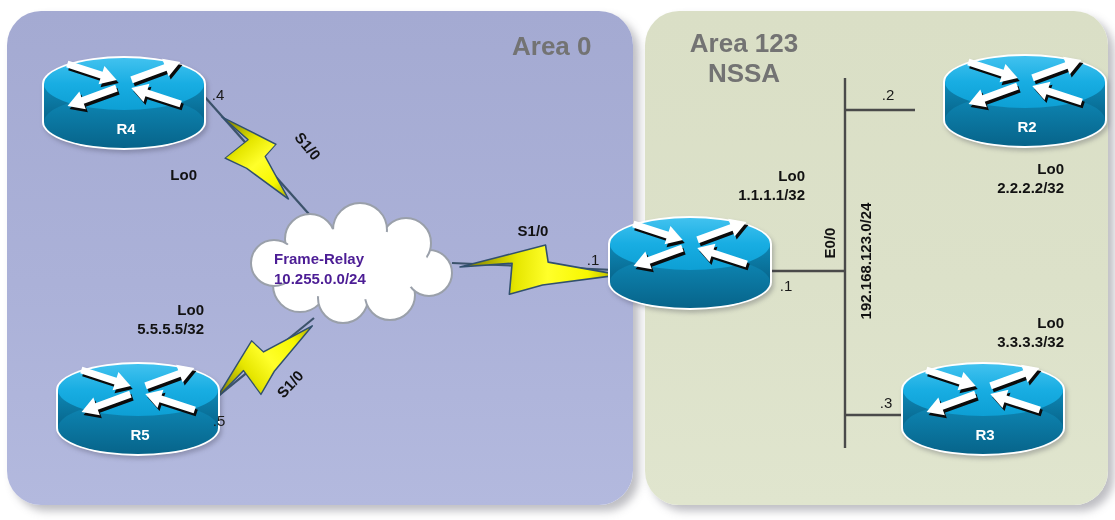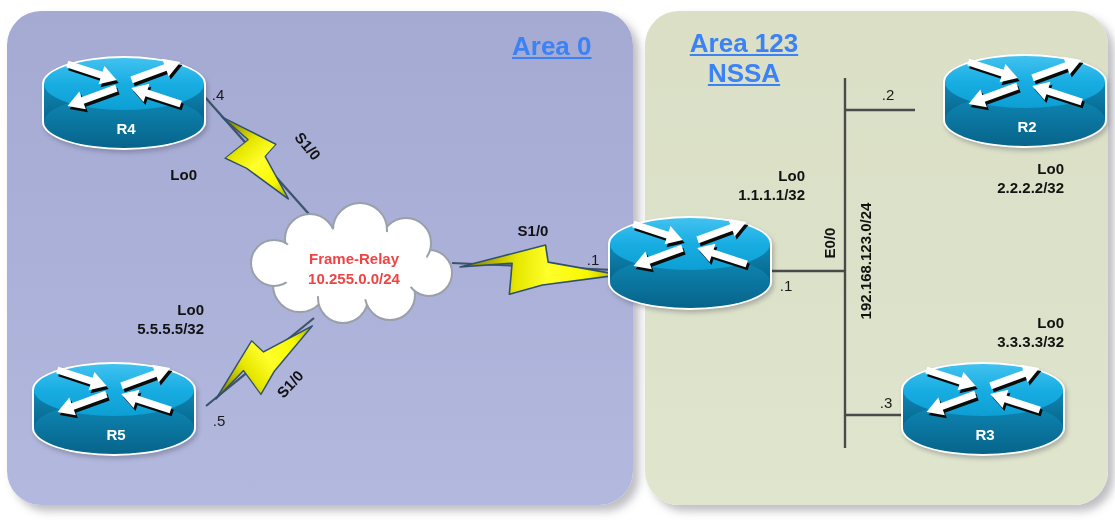--- a/index.html
+++ b/index.html
@@ -3,37 +3,37 @@
 <meta charset="utf-8">
 <style>
   html,body{margin:0;padding:0;background:#fff;}
   .canvas{position:relative;width:1115px;height:520px;background:#ffffff;overflow:hidden;
           font-family:"Liberation Sans",sans-serif;}
   .panel{position:absolute;border-radius:34px;box-shadow:6px 6px 9px rgba(110,110,122,.45);}
   .panel-area0{left:7px;top:11px;width:626px;height:494px;
           background:linear-gradient(180deg,#a4aad2 0%,#abb1d8 55%,#b3b9de 100%);}
   .panel-area123{left:645px;top:11px;width:463px;height:494px;
           background:linear-gradient(180deg,#dadfc6 0%,#dce1c9 55%,#e0e5ce 100%);}
-  .area-title{position:absolute;font-size:26px;font-weight:bold;color:#3b82f6;line-height:30px;text-decoration:underline;}
+  .area-title{position:absolute;font-size:26px;font-weight:bold;color:#737373;line-height:30px;}
   .t-area0{left:512px;top:31px;}
   .t-area123{left:656px;top:28px;width:176px;text-align:center;}
   .underlay{position:absolute;left:0;top:0;}
   .serial{stroke:#3c536b;stroke-width:2.2;}
   .bus{stroke:#4a4a4a;stroke-width:2.4;}
   .router{position:absolute;width:168px;height:100px;filter:drop-shadow(2px 3px 2px rgba(50,50,70,.28));}
   .router svg{display:block;width:164px;height:100px;}
   .router-name{position:absolute;left:0;right:0;top:64px;text-align:center;
           font-size:15px;font-weight:bold;color:#ffffff;}
   .lbl{position:absolute;font-size:15px;font-weight:bold;color:#121212;white-space:nowrap;
           transform:translate(-50%,-50%);}
   .plain{font-weight:normal;color:#1a1a1a;}
   .loop{position:absolute;width:160px;text-align:right;font-size:15px;font-weight:bold;
           color:#121212;line-height:19px;}
-  .cloud-label{position:absolute;left:274px;top:249px;width:160px;text-align:center;
-          font-weight:bold;font-size:15px;line-height:20px;color:#ef4444;}
+  .cloud-label{position:absolute;left:274px;top:249px;width:160px;text-align:left;
+          font-weight:bold;font-size:15px;line-height:20px;color:#4c1d95;}
 </style>
 </head>
 <body>
 
 <div class="canvas">
 
   <div class="panel panel-area0"></div>
   <div class="panel panel-area123"></div>
 
   <div class="area-title t-area0">Area 0</div>
@@ -116,21 +116,21 @@
     <div>Frame-Relay</div>
     <div>10.255.0.0/24</div>
   </div>
 
   <div class="router" style="left:42px;top:56px;">
     <svg viewBox="0 0 164 100">
         <use href="#router-shape"></use>
       </svg>
     <div class="router-name">R4</div>
   </div>
-  <div class="router" style="left:32px;top:362px;">
+  <div class="router" style="left:56px;top:362px;">
     <svg viewBox="0 0 164 100">
         <use href="#router-shape"></use>
       </svg>
     <div class="router-name">R5</div>
   </div>
   <div class="router" style="left:608px;top:216px;">
     <svg viewBox="0 0 164 100">
         <use href="#router-shape"></use>
       </svg>
   </div>

